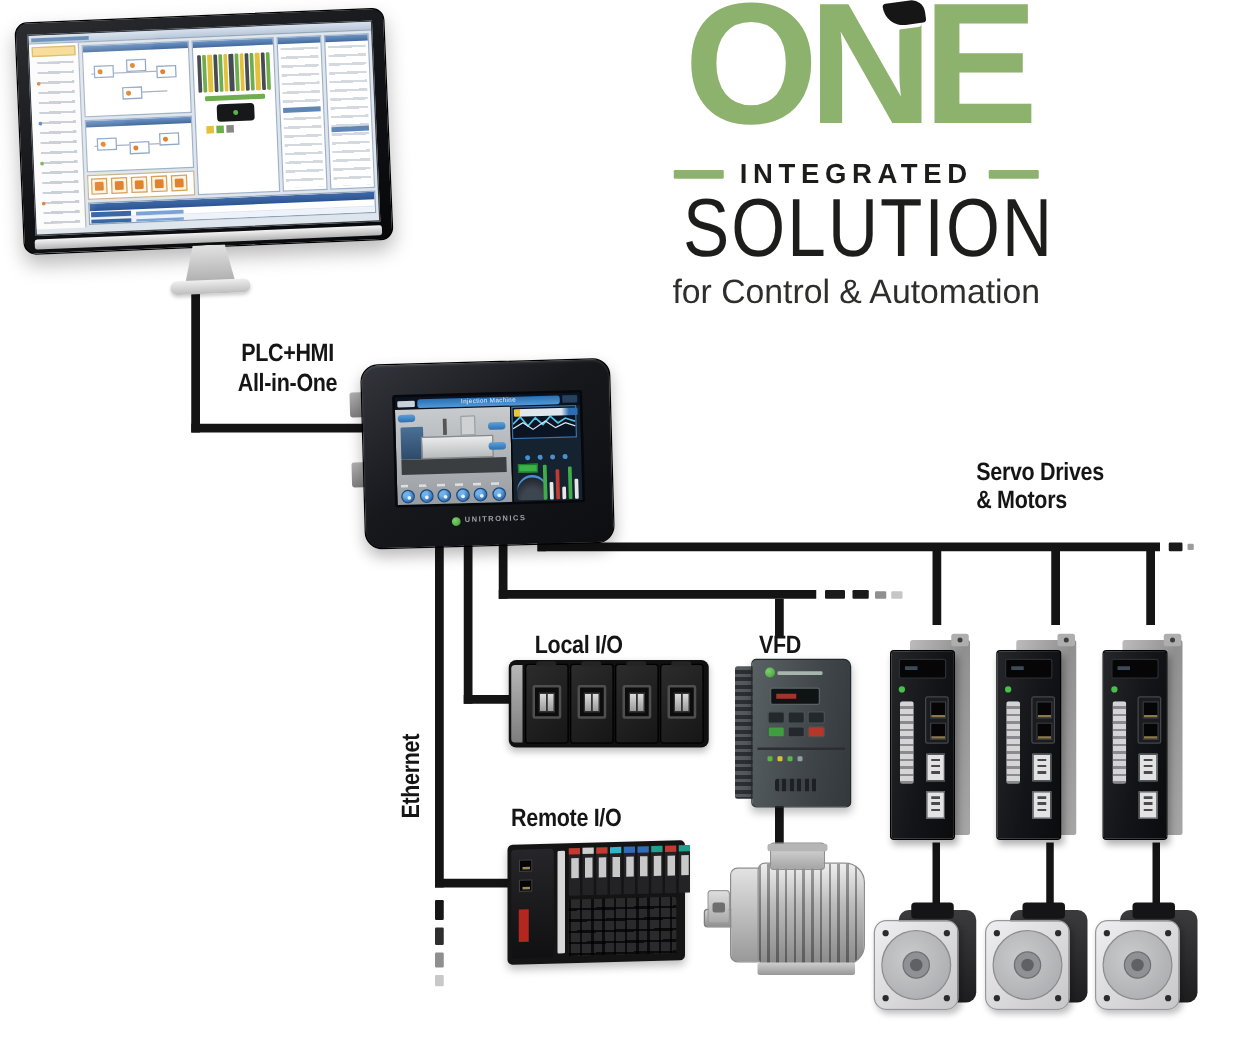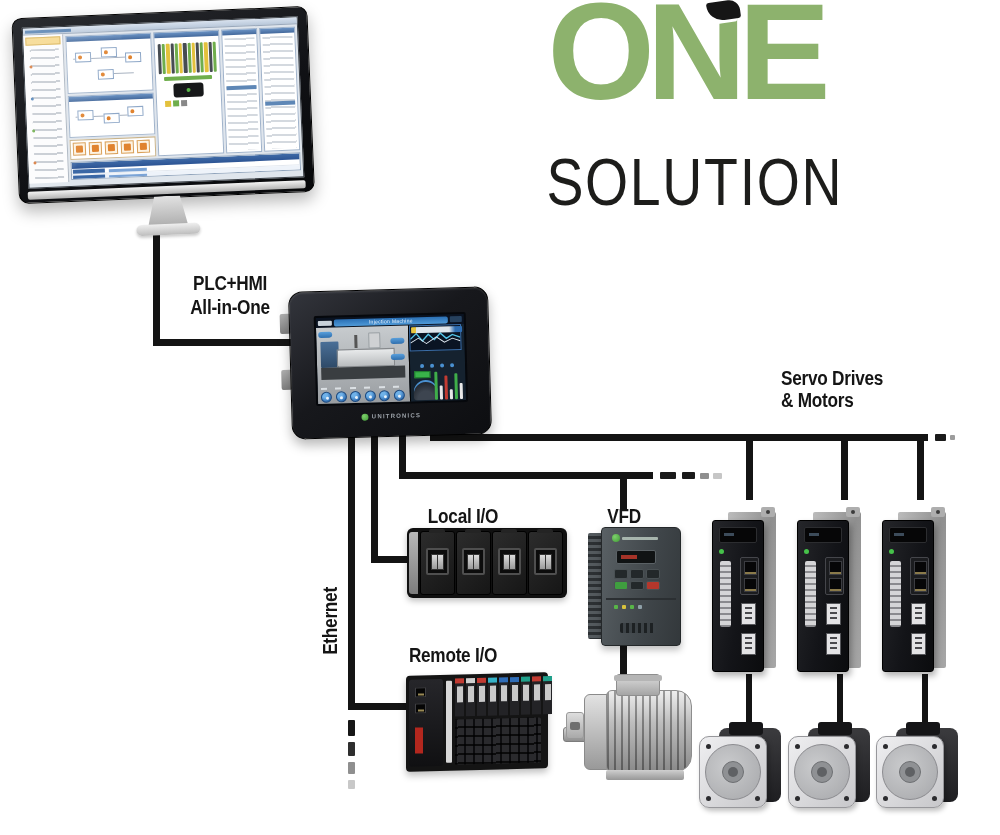--- a/index.html
+++ b/index.html
@@ -374,21 +374,27 @@
       </div>
       <div class="chin"></div>
     </div>
     <div class="neck"></div>
     <div class="foot"></div>
   </div>
 
   <div class="logo">
     <div class="one">ONE</div>
     <i class="nmark"></i>
+    <div class="integrated">
+      <i class="idash" style="position:static;"></i>
+      <span class="itext">INTEGRATED</span>
+      <i class="idash" style="position:static;"></i>
+    </div>
     <div class="solution">SOLUTION</div>
+    <div class="tagline">for Control &amp; Automation</div>
   </div>
 
   <div class="dlabel" style="left:150px;top:271px;width:160px;">
     <div>PLC+HMI</div>
     <div>All-in-One</div>
   </div>
   <div class="vlabel" style="left:330px;top:621px;">Ethernet</div>
   <div class="dlabel" style="left:401px;top:504px;width:124px;">Local I/O</div>
   <div class="dlabel" style="left:582px;top:504px;width:84px;">VFD</div>
   <div class="dlabel" style="left:391px;top:643px;width:124px;">Remote I/O</div>

